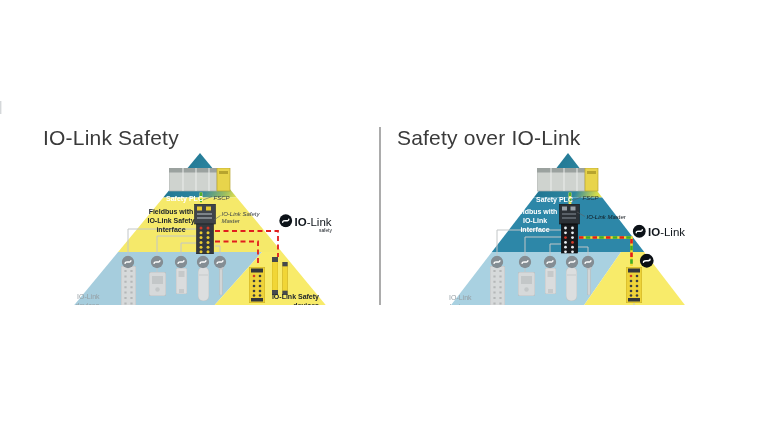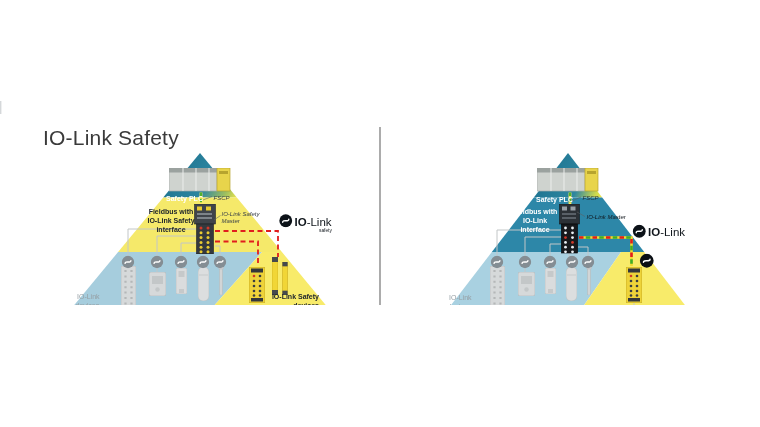--- a/index.html
+++ b/index.html
@@ -20,20 +20,21 @@
   .conn{stroke:#c2c6c7;stroke-width:1;fill:none;}
   .ptr{stroke:#5a6165;stroke-width:.6;fill:none;}
   .redline{stroke:#e11d1d;stroke-width:1.8;stroke-dasharray:5 3.5;fill:none;}
 </style>
 </head>
 <body>
 
 <div class="stage">
 
   <div class="panel-title left">IO-Link Safety</div>
+  <div class="panel-title right">Safety over IO-Link</div>
 
   <svg width="760" height="427" viewBox="0 0 760 427">
     <defs>
       <linearGradient id="gLApex" gradientUnits="userSpaceOnUse" x1="170" y1="165" x2="235" y2="200">
         <stop offset="0" stop-color="#1d7390"></stop>
           <stop offset="0.55" stop-color="#2e86a0"></stop>
         <stop offset="0.85" stop-color="#9fc05e"></stop>
           <stop offset="1" stop-color="#e8e34f"></stop>
       </linearGradient>
       <linearGradient id="gRApex" gradientUnits="userSpaceOnUse" x1="540" y1="168" x2="604" y2="196">

